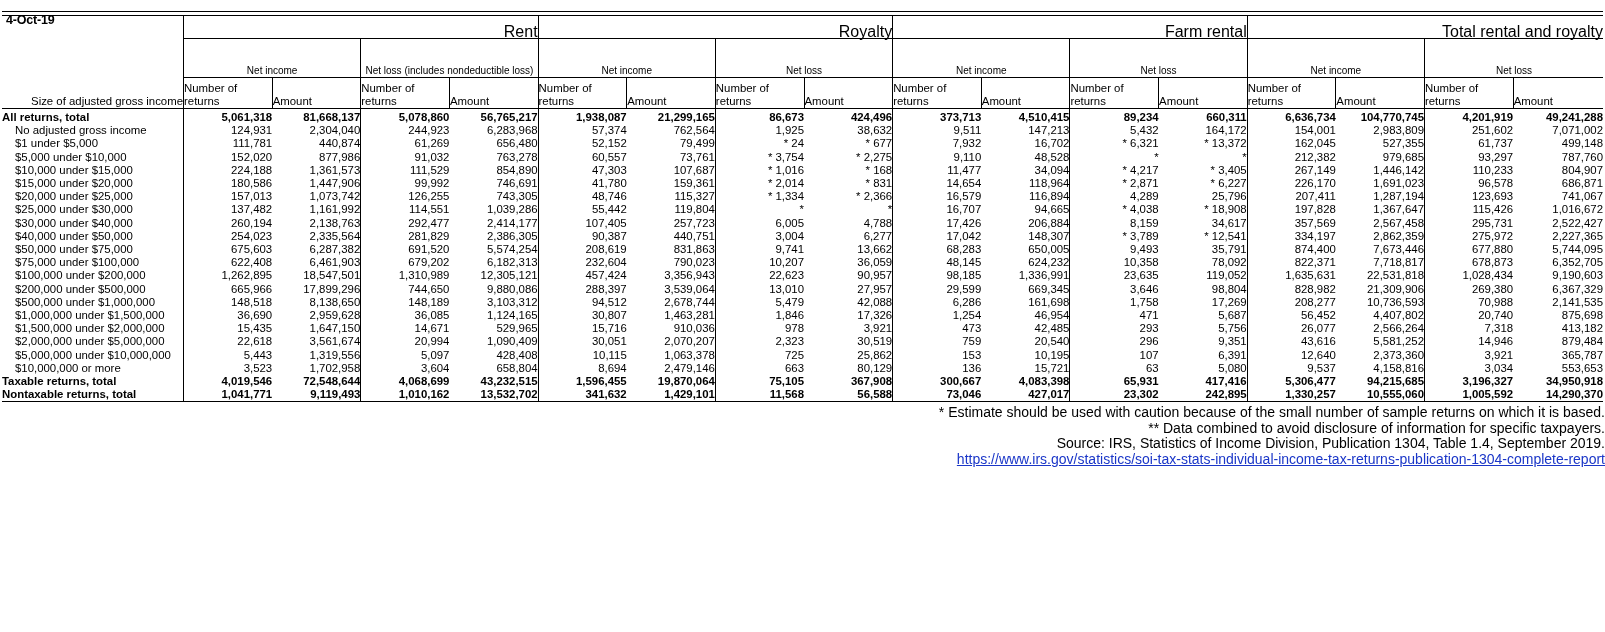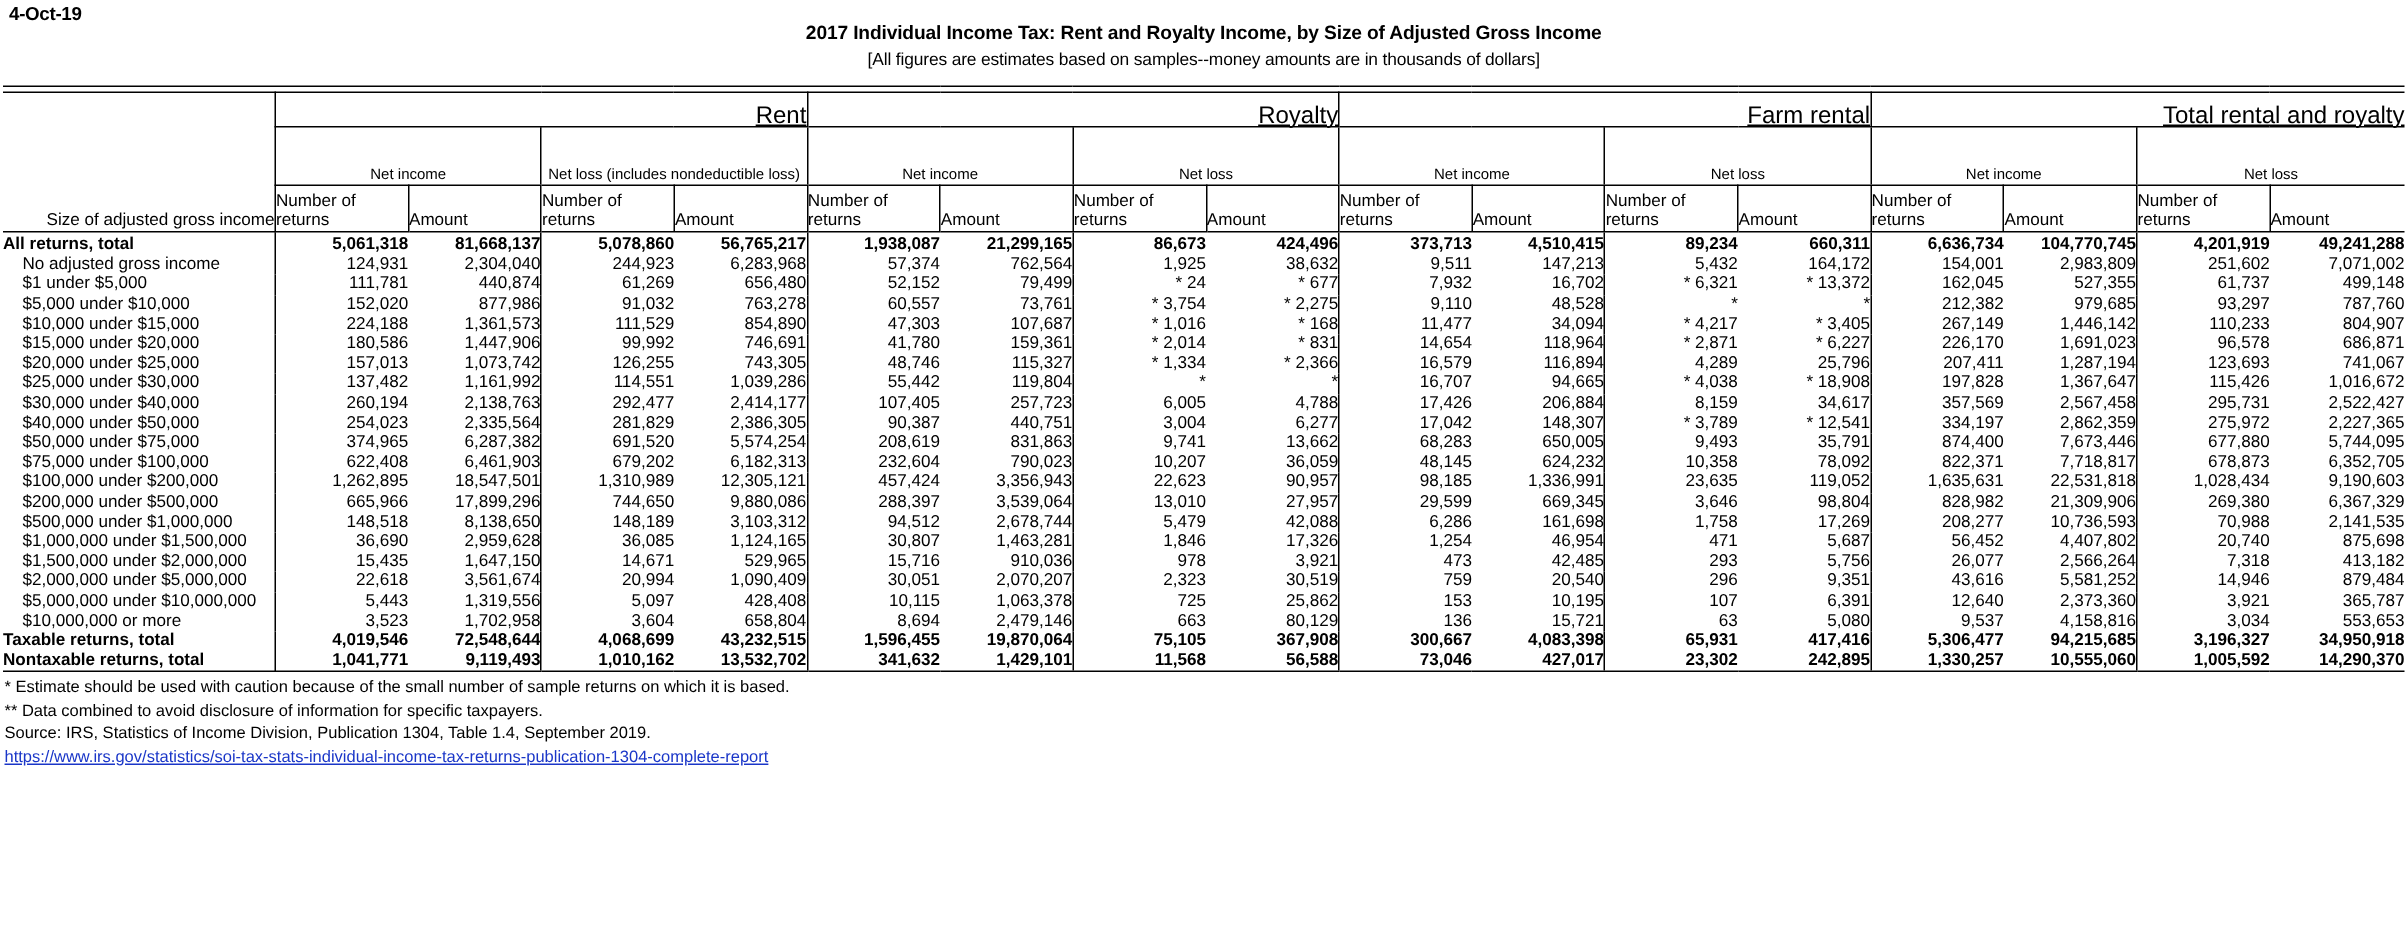--- a/index.html
+++ b/index.html
@@ -118,40 +118,37 @@
   }
   td.sep { border-left: 1px solid #000; }
   tr.bold td { font-weight: bold; }
   tr.firstdata td { padding-top: 2px; }
   .bottomrule td {
     border-bottom: 1.6px solid #000;
   }
   .notes {
     margin-left: 3px;
     margin-top: 3px;
-    font-size: 11px;
+    font-size: 14px;
     line-height: 15.4px;
+    text-align: right;
   }
   .notes div { white-space: nowrap; }
   .link {
     color: #1a36c8;
     text-decoration: underline;
   }
 </style>
 </head>
 <body>
 
 <div class="page">
 
   <div class="date-stamp">4-Oct-19</div>
 
-  <div class="title-block">
-    <div class="title-main">2017 Individual Income Tax: Rent and Royalty Income, by Size of Adjusted Gross Income</div>
-    <div class="title-sub">[All figures are estimates based on samples--money amounts are in thousands of dollars]</div>
-  </div>
 
   <table class="tax">
     <colgroup>
       <col style="width:172px">
       <col style="width:84px">
         <col style="width:84px">
         <col style="width:84px">
         <col style="width:84px">
       <col style="width:84px">
         <col style="width:84px">
@@ -392,21 +389,21 @@
           <td class="num">148,307</td>
           <td class="num sep">* 3,789</td>
           <td class="num">* 12,541</td>
           <td class="num sep">334,197</td>
           <td class="num">2,862,359</td>
           <td class="num sep">275,972</td>
           <td class="num">2,227,365</td>
         </tr>
         <tr>
           <td class="rowlabel indent">$50,000 under $75,000</td>
-          <td class="num sep">374,965</td>
+          <td class="num sep">675,603</td>
           <td class="num">6,287,382</td>
           <td class="num sep">691,520</td>
           <td class="num">5,574,254</td>
           <td class="num sep">208,619</td>
           <td class="num">831,863</td>
           <td class="num sep">9,741</td>
           <td class="num">13,662</td>
           <td class="num sep">68,283</td>
           <td class="num">650,005</td>
           <td class="num sep">9,493</td>

